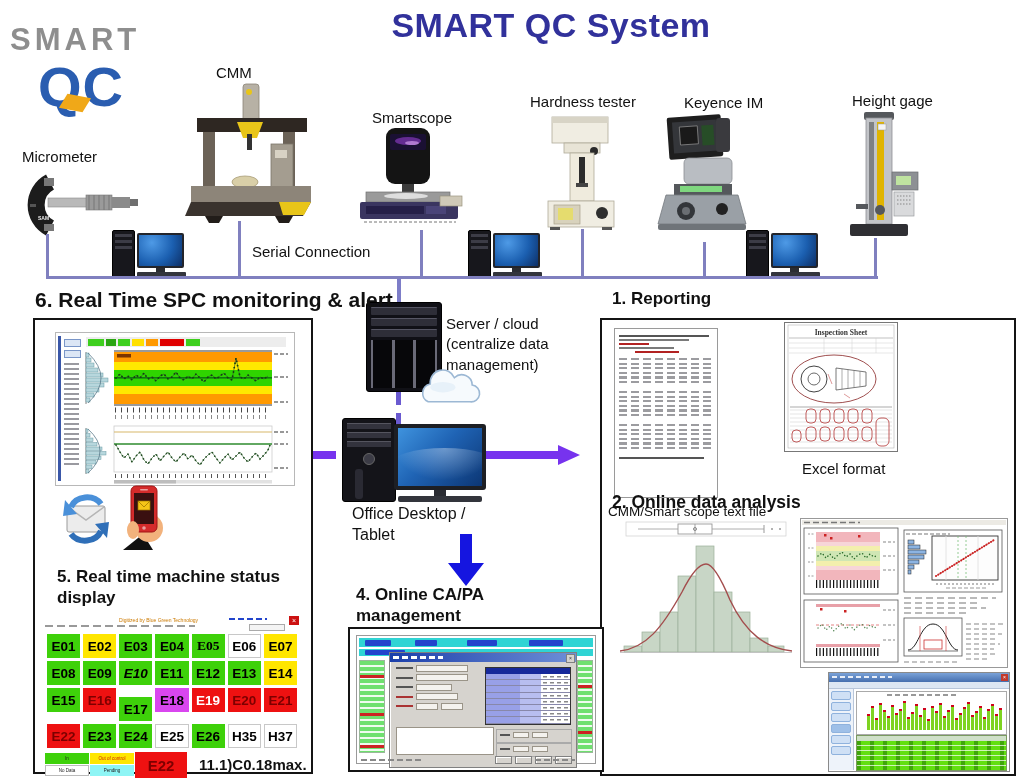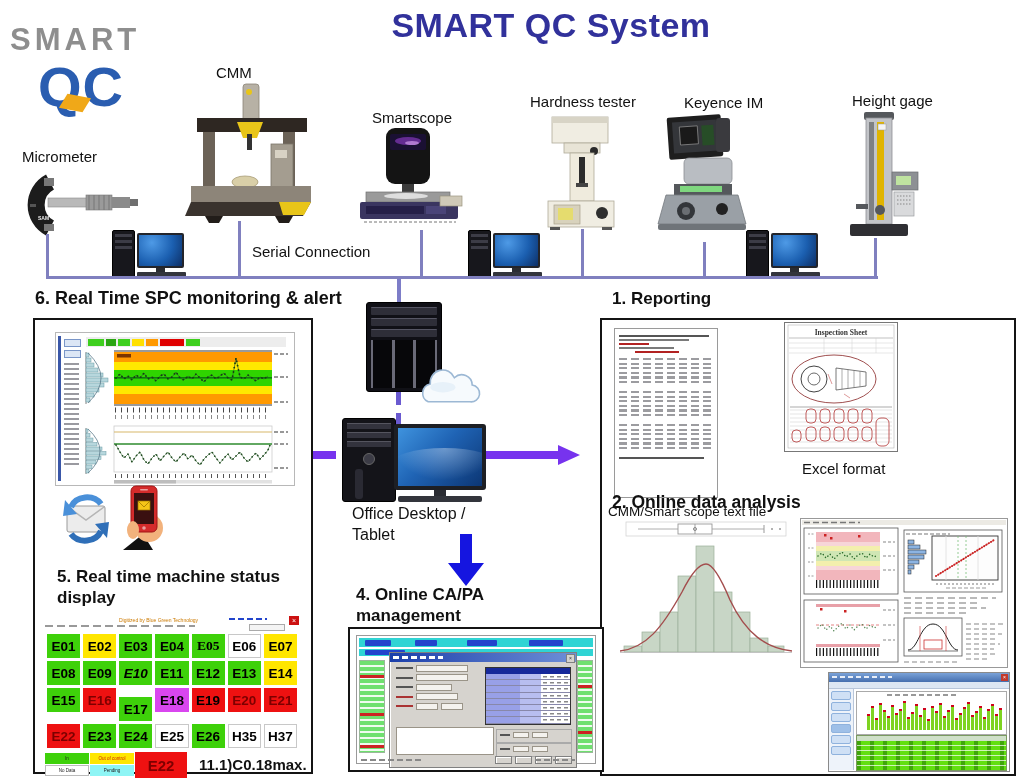--- a/index.html
+++ b/index.html
@@ -270,20 +270,25 @@
   <div class="server" style="left:366px;top:302px;">
     <div class="slat"></div>
       <div class="slat"></div>
       <div class="slat"></div>
     <div class="bars">
         <i></i>
         <i></i>
         <i></i>
       </div>
   </div>
+  <div class="abs lbl" style="left:446px;top:314px;line-height:1.35;">
+    <span style="display:block">Server / cloud</span>
+    <span style="display:block">(centralize data</span>
+    <span style="display:block">management)</span>
+  </div>
   <svg class="abs" style="left:410px;top:362px;" width="72" height="44" viewBox="0 0 66 42">
     <path d="M16,38 a9,9 0 0 1 2,-17 a12,12 0 0 1 23,-6 a10,10 0 0 1 17,7 a7.5,7.5 0 0 1 -2,16 z" fill="#f6fafd" stroke="#9cb8d4" stroke-width="1.5"></path>
     <ellipse cx="30" cy="24" rx="12" ry="5" fill="#e7f1f9"></ellipse>
   </svg>
 
   <div class="dtower" style="left:342px;top:418px;">
     <div class="slat"></div>
       <div class="slat"></div>
       <div class="slat"></div>
     <div class="btn"></div>
@@ -307,21 +312,21 @@
   <svg class="abs" style="left:486px;top:443px;" width="94" height="24" viewBox="0 0 94 24">
     <polygon points="0,8 72,8 72,2 94,12 72,22 72,16 0,16" fill="#7733ee"></polygon>
   </svg>
   <svg class="abs" style="left:447px;top:534px;" width="38" height="52" viewBox="0 0 38 52">
     <polygon points="13,0 25,0 25,29 37,29 19,52 1,29 13,29" fill="#1515e0"></polygon>
   </svg>
   <svg class="abs" style="left:719px;top:364px;" width="58" height="28" viewBox="0 0 58 28">
     <polygon points="0,10 36,10 36,3 58,14 36,25 36,18 0,18" fill="#7733ee"></polygon>
   </svg>
 
-  <div class="abs hd" style="left:35px;top:288px;font-size:18px;">6. Real Time SPC monitoring &amp; alert</div>
+  <div class="abs hd" style="left:35px;top:288px;font-size:21px;">6. Real Time SPC monitoring &amp; alert</div>
   <div class="bigbox" style="left:33px;top:318px;width:276px;height:452px;">
 
     <div class="spc-app">
       <div class="spc-side">
         <div class="chip"></div>
           <div class="chip"></div>
           <div class="st"></div>
       </div>
       <div class="spc-strip">
         <i style="width:16px;background:#3ecf1e"></i>
@@ -438,21 +443,21 @@
           <div class="mcell" style="background: rgb(62, 209, 10);">E09</div>
           <div class="mcell" style="background: rgb(62, 209, 10); font-style: italic;">E10</div>
           <div class="mcell" style="background: rgb(62, 209, 10);">E11</div>
           <div class="mcell" style="background: rgb(62, 209, 10);">E12</div>
           <div class="mcell" style="background: rgb(62, 209, 10);">E13</div>
           <div class="mcell" style="background: rgb(255, 230, 0);">E14</div>
           <div class="mcell" style="background: rgb(62, 209, 10);">E15</div>
           <div class="mcell" style="background: rgb(238, 17, 17); color: rgb(125, 0, 0);">E16</div>
           <div class="mcell" style="background: rgb(62, 209, 10); margin-top: 9px;">E17</div>
           <div class="mcell" style="background: #d946ef;">E18</div>
-          <div class="mcell" style="background: rgb(238, 17, 17); color: #000000;">E19</div>
+          <div class="mcell" style="background: rgb(238, 17, 17); color: #ffffff;">E19</div>
           <div class="mcell" style="background: rgb(238, 17, 17); color: rgb(125, 0, 0);">E20</div>
           <div class="mcell" style="background: rgb(238, 17, 17); color: rgb(125, 0, 0);">E21</div>
           <div class="mcell" style="background: rgb(238, 17, 17); color: rgb(125, 0, 0);">E22</div>
           <div class="mcell" style="background: rgb(62, 209, 10);">E23</div>
           <div class="mcell" style="background: rgb(62, 209, 10);">E24</div>
           <div class="mcell" style="background: rgb(255, 255, 255); border: 1px solid rgb(200, 200, 200);">E25</div>
           <div class="mcell" style="background: rgb(62, 209, 10);">E26</div>
           <div class="mcell" style="background: rgb(255, 255, 255); border: 1px solid rgb(200, 200, 200);">H35</div>
           <div class="mcell" style="background: rgb(255, 255, 255); border: 1px solid rgb(200, 200, 200);">H37</div>
         </div>

